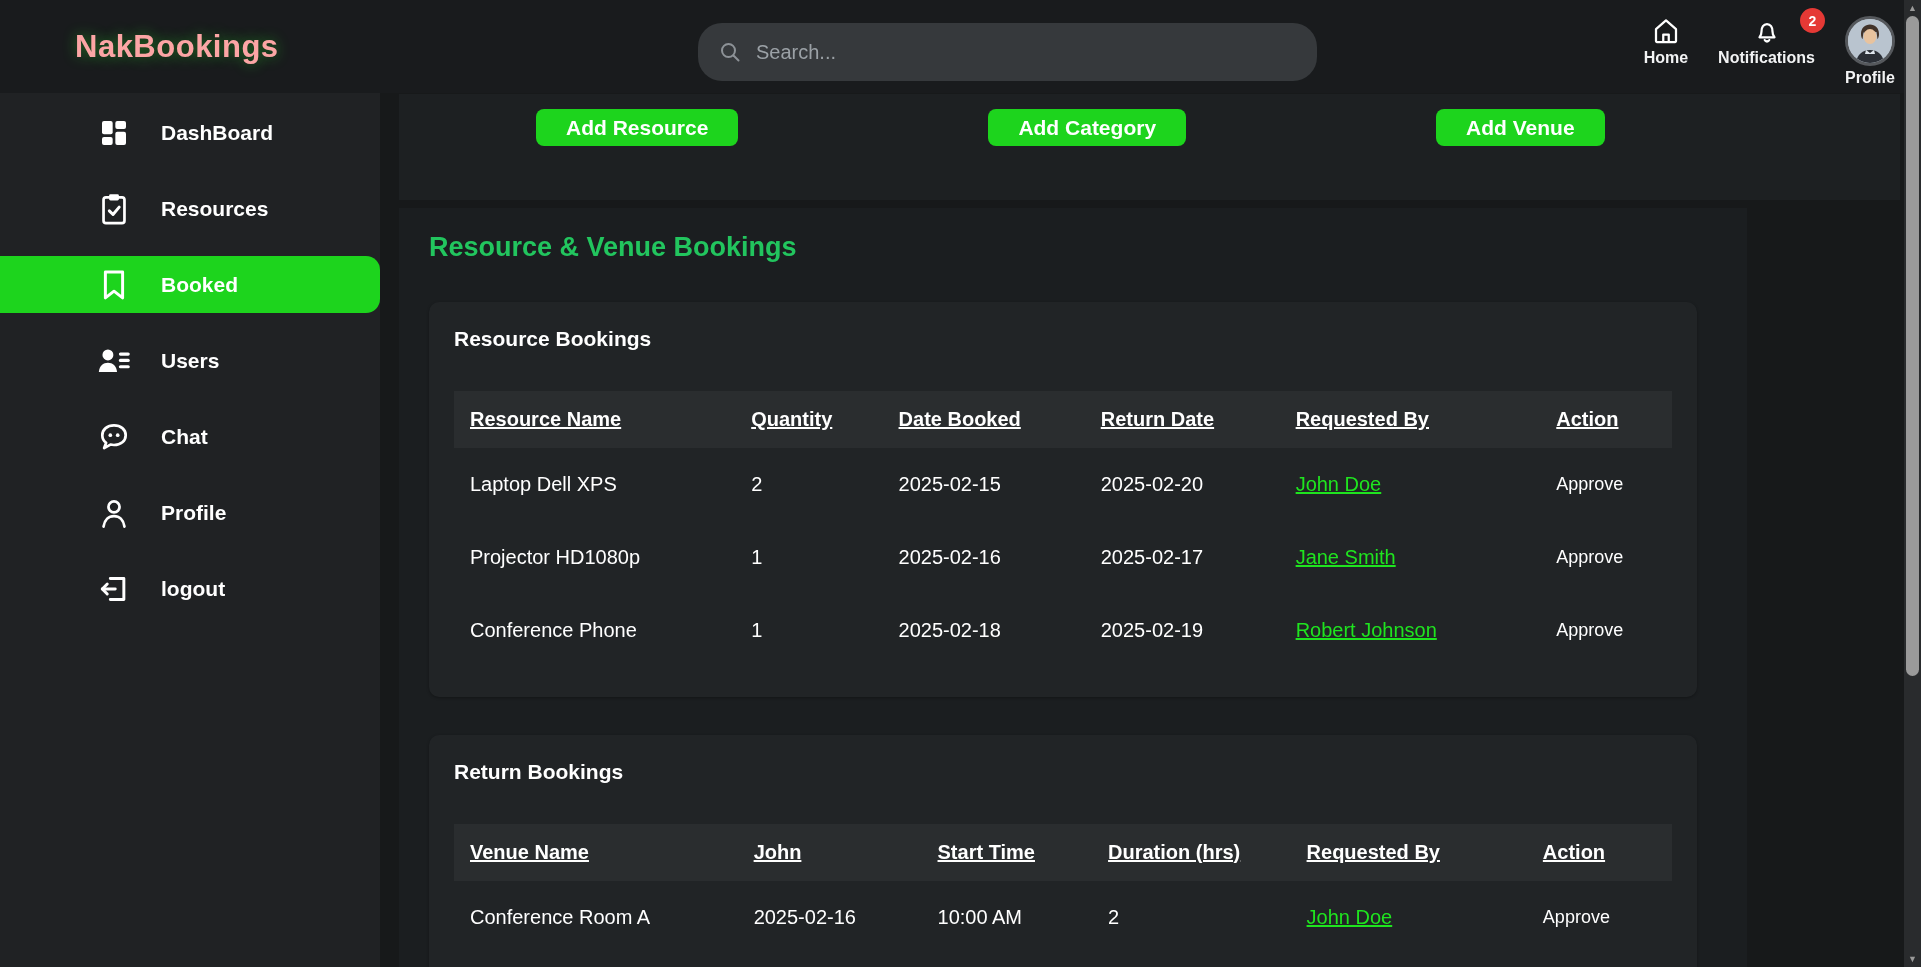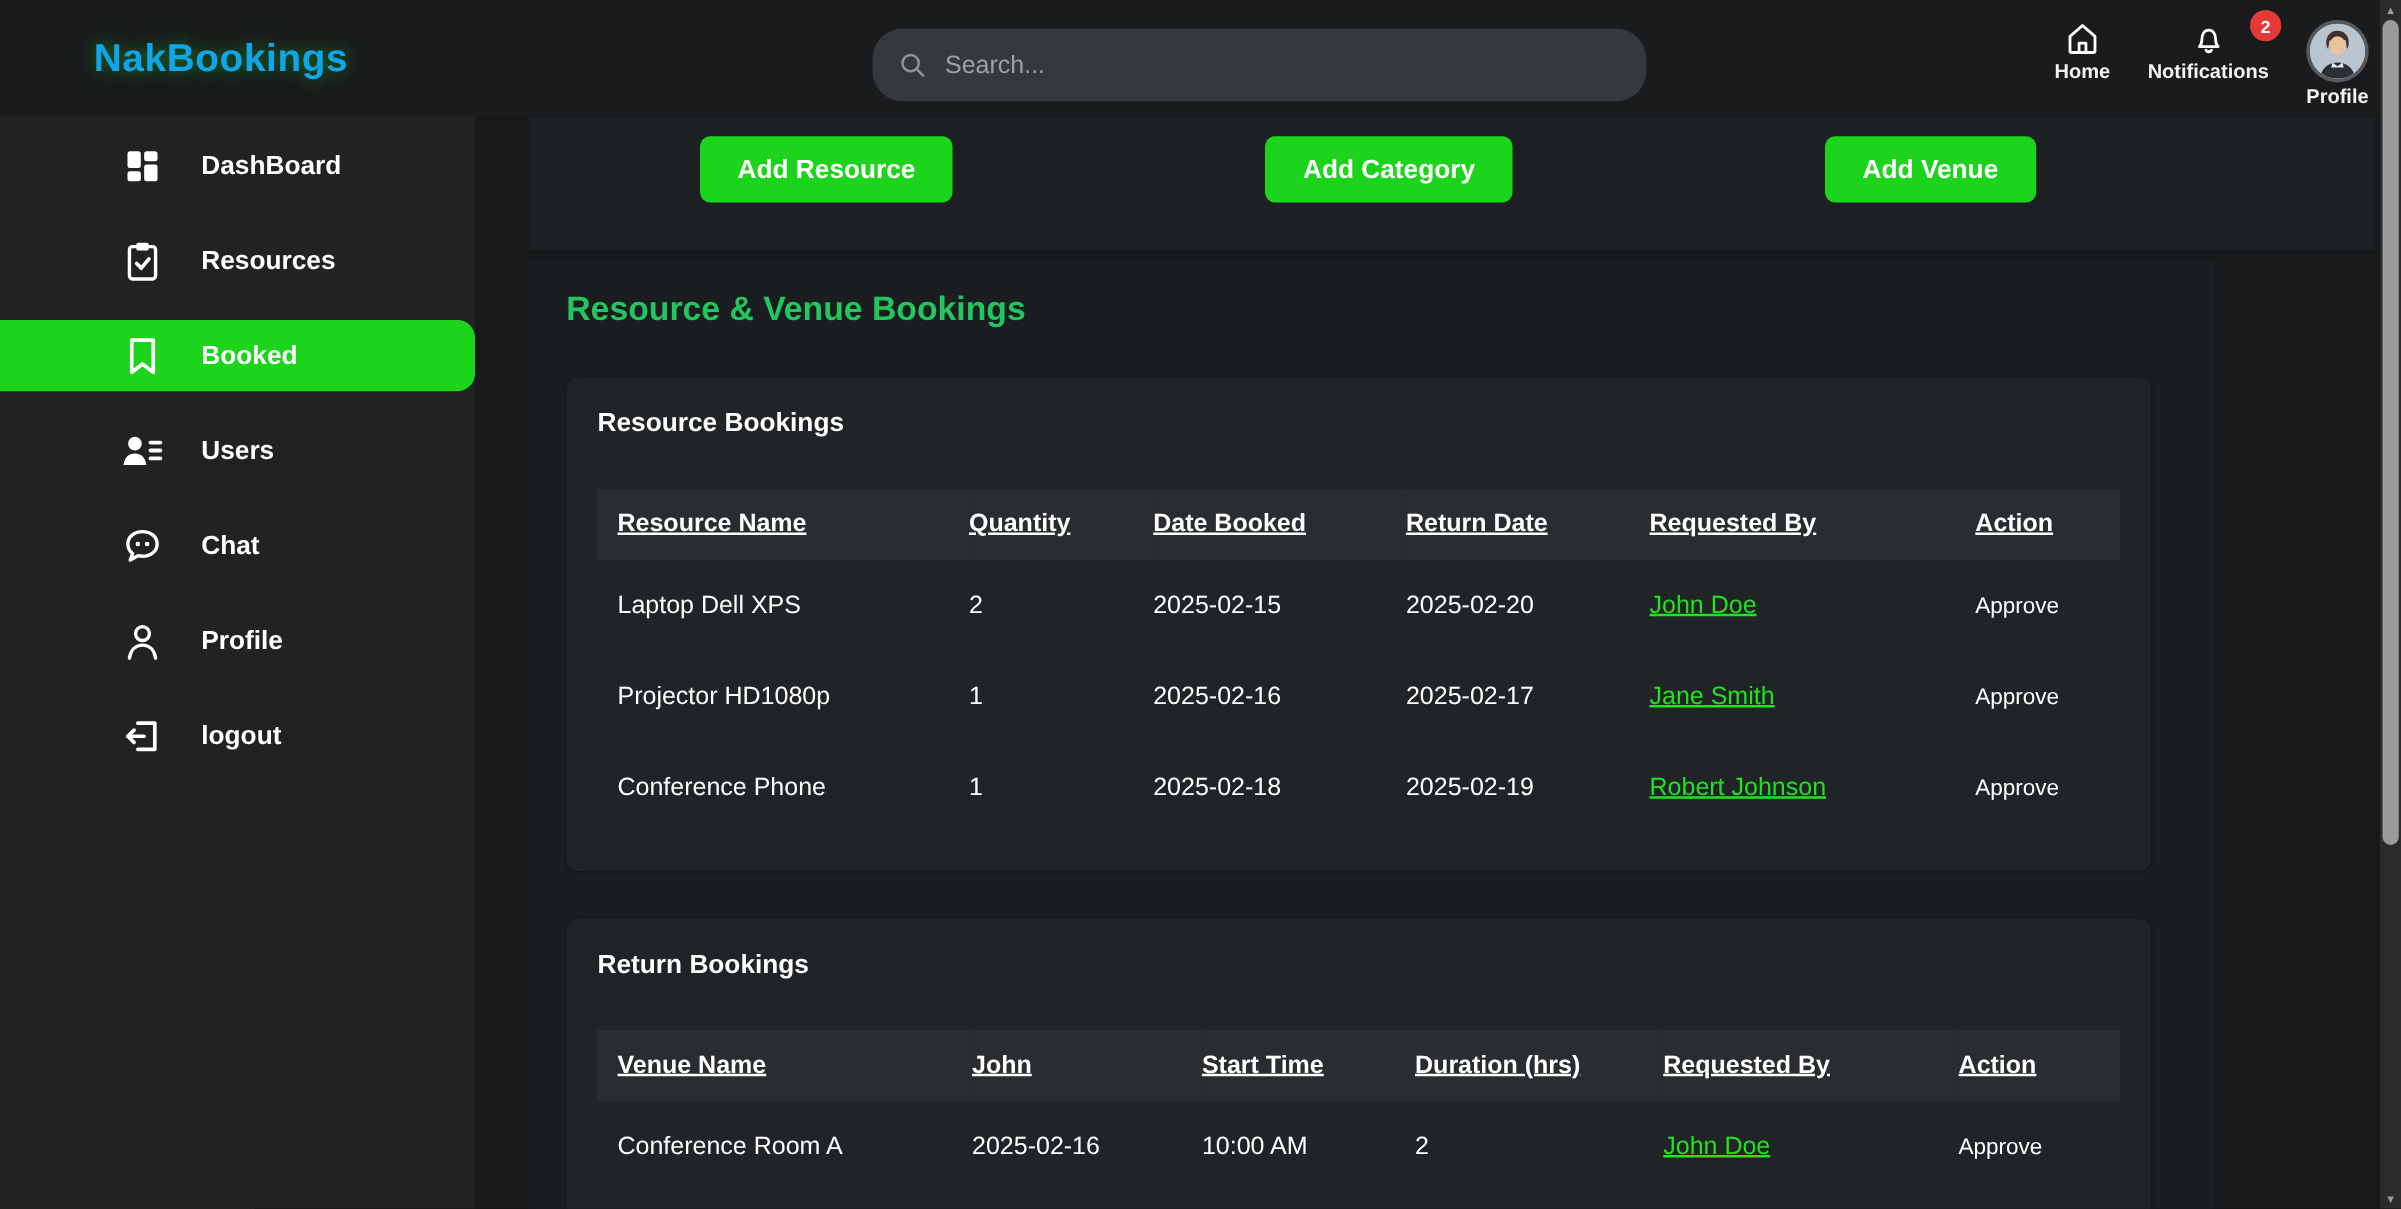--- a/index.html
+++ b/index.html
@@ -8,21 +8,21 @@
   .viewport{
     position:relative; width:1921px; height:967px; overflow:hidden;
     background:#17191a; color:#fff;
   }
   
   .header{
     position:relative; height:93px; background:#191b1d; width:100%;
   }
   .logo{
     position:absolute; left:75px; top:50%; transform:translateY(-50%);
-    font-size:31px; font-weight:bold; color:#0ea5e9; letter-spacing:.5px;
+    font-size:31px; font-weight:bold; color:#fca5a5; letter-spacing:.5px;
     text-shadow:0 0 14px rgba(39,234,39,.45);
   }
   .search-wrap{
     position:absolute; left:698px; top:23px; width:619px; height:58px;
     background:#36393c; border-radius:24px; display:flex; align-items:center;
     padding-left:20px;
   }
   .search-wrap svg{ flex:0 0 auto; }
   .search-input{
     background:transparent; border:none; outline:none; color:#e8eaed;
@@ -41,42 +41,42 @@
   .badge{
     position:absolute; top:-2px; right:-10px; min-width:25px; height:25px;
     background:#e53935; border-radius:50%; color:#fff; font-size:14px; font-weight:bold;
     display:flex; align-items:center; justify-content:center;
   }
   .avatar{
     width:50px; height:50px; border-radius:50%; border:3px solid #55585c;
     overflow:hidden; background:#b9c4cf;
   }
   
-  .body-row{ display:flex; height:874px;gap:24px; }
+  .body-row{ display:flex; height:874px; }
   .sidebar{
     width:380px; flex:0 0 380px; background:#202224; padding-top:11px; height:100%;
   }
   .side-item{
     height:57px; margin-bottom:19px; display:flex; align-items:center;
     padding-left:97px; gap:30px; cursor:pointer;
   }
   .side-item .icn{ width:34px; display:flex; justify-content:center; }
   .side-label{ font-size:21px; font-weight:600; color:#fff; }
   .side-item.active{
     background:#1dd41d; border-radius:0 14px 14px 0;
   }
   .main{ flex:1; position:relative; background:#17191a; }
   
   .actions-panel{
     margin:1px 21px 0 19px; height:106px; background:#1d2022;
     display:flex; align-items:flex-start; padding:15px 0 0 137px; gap:250px;
   }
   .btn-green{
     background:#1dd41d; color:#fff; border:none; border-radius:8px;
-    height:53px; padding:0 30px; font-size:21px; font-weight:bold; cursor:pointer;
+    height:37px; padding:0 30px; font-size:21px; font-weight:bold; cursor:pointer;
     font-family:"Liberation Sans","DejaVu Sans",sans-serif;
   }
   
   .content-section{
     margin:8px 0 0 19px; width:1348px; background:#1b1e20;
     padding:24px 0 40px 30px; min-height:760px;
   }
   .page-title{ font-size:27px; font-weight:bold; color:#22c55e; }
   .card{
     width:1268px; background:#212426; border-radius:10px;

